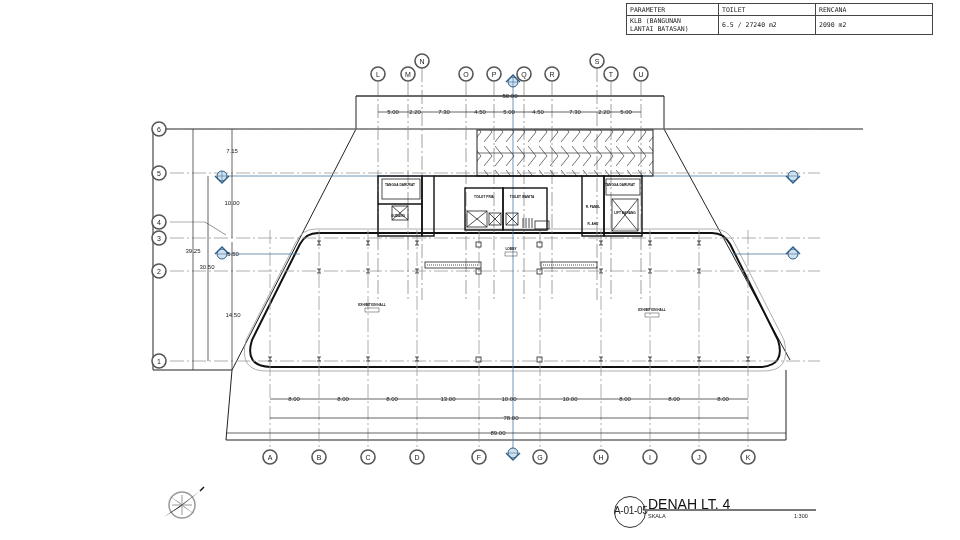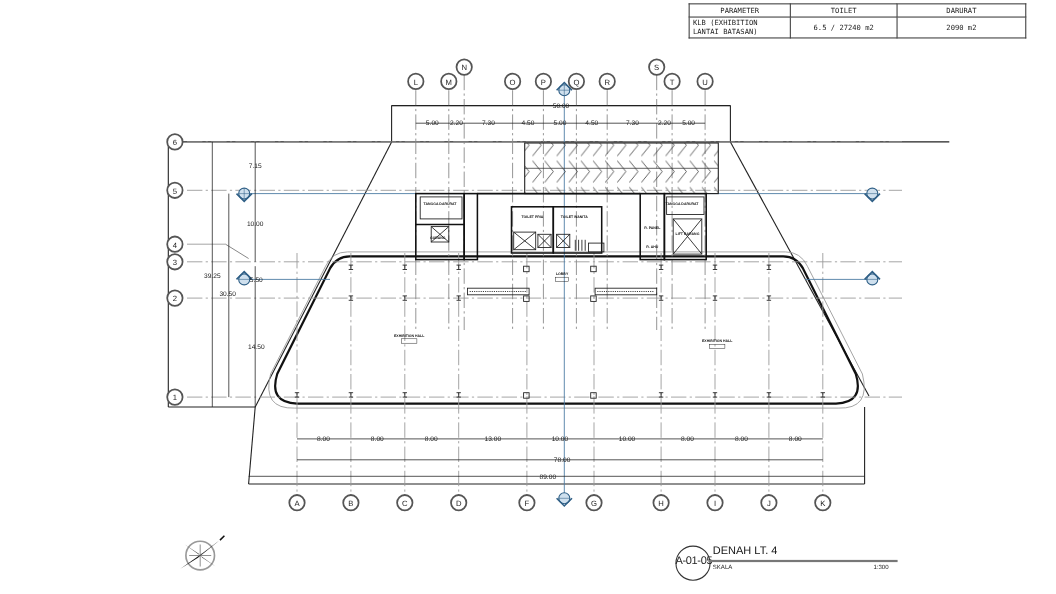--- a/index.html
+++ b/index.html
@@ -1,26 +1,26 @@
 <!DOCTYPE html>
 <html><head>
 <meta charset="utf-8">
 <style>
   html, body { margin:0; padding:0; background:#ffffff; }
   body { width:960px; height:540px; position:relative; overflow:hidden; font-family:"DejaVu Sans", sans-serif; }
   #sheet { position:absolute; left:0; top:0; width:960px; height:540px; }
   svg text { font-family:"Liberation Sans", sans-serif; }
   .param-table { position:absolute; left:626px; top:3px; border-collapse:collapse; font-family:"DejaVu Sans Mono", monospace; font-size:6.5px; color:#222; }
-  .param-table td, .param-table th { border:1px solid #444; padding:1px 3px; font-weight:normal; text-align:center; line-height:8px; }
+  .param-table td, .param-table th { border:1px solid #444; padding:1px 3px; font-weight:normal; text-align:left; line-height:8px; }
   .param-table th { height:9px; }
   .param-table td.left { text-align:left; }
   .title-block { position:absolute; left:614px; top:494px; width:190px; height:30px; }
   .title-circle { position:absolute; left:0; top:2px; width:30px; height:30px; border:1px solid #333; border-radius:50%; }
   .title-num { position:absolute; left:0; top:11px; font-family:"Liberation Sans", sans-serif; font-size:10px; color:#222; letter-spacing:-0.3px; }
-  .title-name { position:absolute; left:34px; top:2px; font-family:"Liberation Sans", sans-serif; font-size:10px; color:#111; }
+  .title-name { position:absolute; left:34px; top:2px; font-family:"Liberation Sans", sans-serif; font-size:14px; color:#111; }
   .title-rule { position:absolute; left:30px; top:15px; width:172px; height:2px; background:#777; }
   .title-scale-label { position:absolute; left:34px; top:19px; font-family:"Liberation Sans", sans-serif; font-size:5.5px; color:#222; }
   .title-scale-value { position:absolute; left:180px; top:19px; font-family:"Liberation Sans", sans-serif; font-size:5.5px; color:#222; }
 </style>
 </head>
 <body>
 
 <svg id="sheet" viewBox="0 0 960 540" xmlns="http://www.w3.org/2000/svg">
   <defs>
     <pattern id="ramp" width="11" height="24" patternUnits="userSpaceOnUse">
@@ -386,25 +386,25 @@
     <line x1="0" y1="-10" x2="0" y2="10" stroke="#555" stroke-width="0.6"></line>
     <line x1="18" y1="-14" x2="22" y2="-18" stroke="#111" stroke-width="1.4"></line>
   </g>
 </svg>
 
 <table class="param-table">
   <tbody>
       <tr>
     <th style="width:85px">PARAMETER</th>
     <th style="width:90px">TOILET</th>
-    <th style="width:110px">DARURAT</th>
+    <th style="width:110px">RENCANA</th>
   </tr>
   <tr>
     <td class="left">
-      <div>KLB (EXHIBITION</div>
+      <div>KLB (BANGUNAN</div>
       <div>LANTAI BATASAN)</div>
     </td>
     <td>6.5 / 27240 m2</td>
     <td>2090 m2</td>
   </tr>
 </tbody>
   </table>
 
 <div class="title-block">
   <div class="title-circle"></div>

